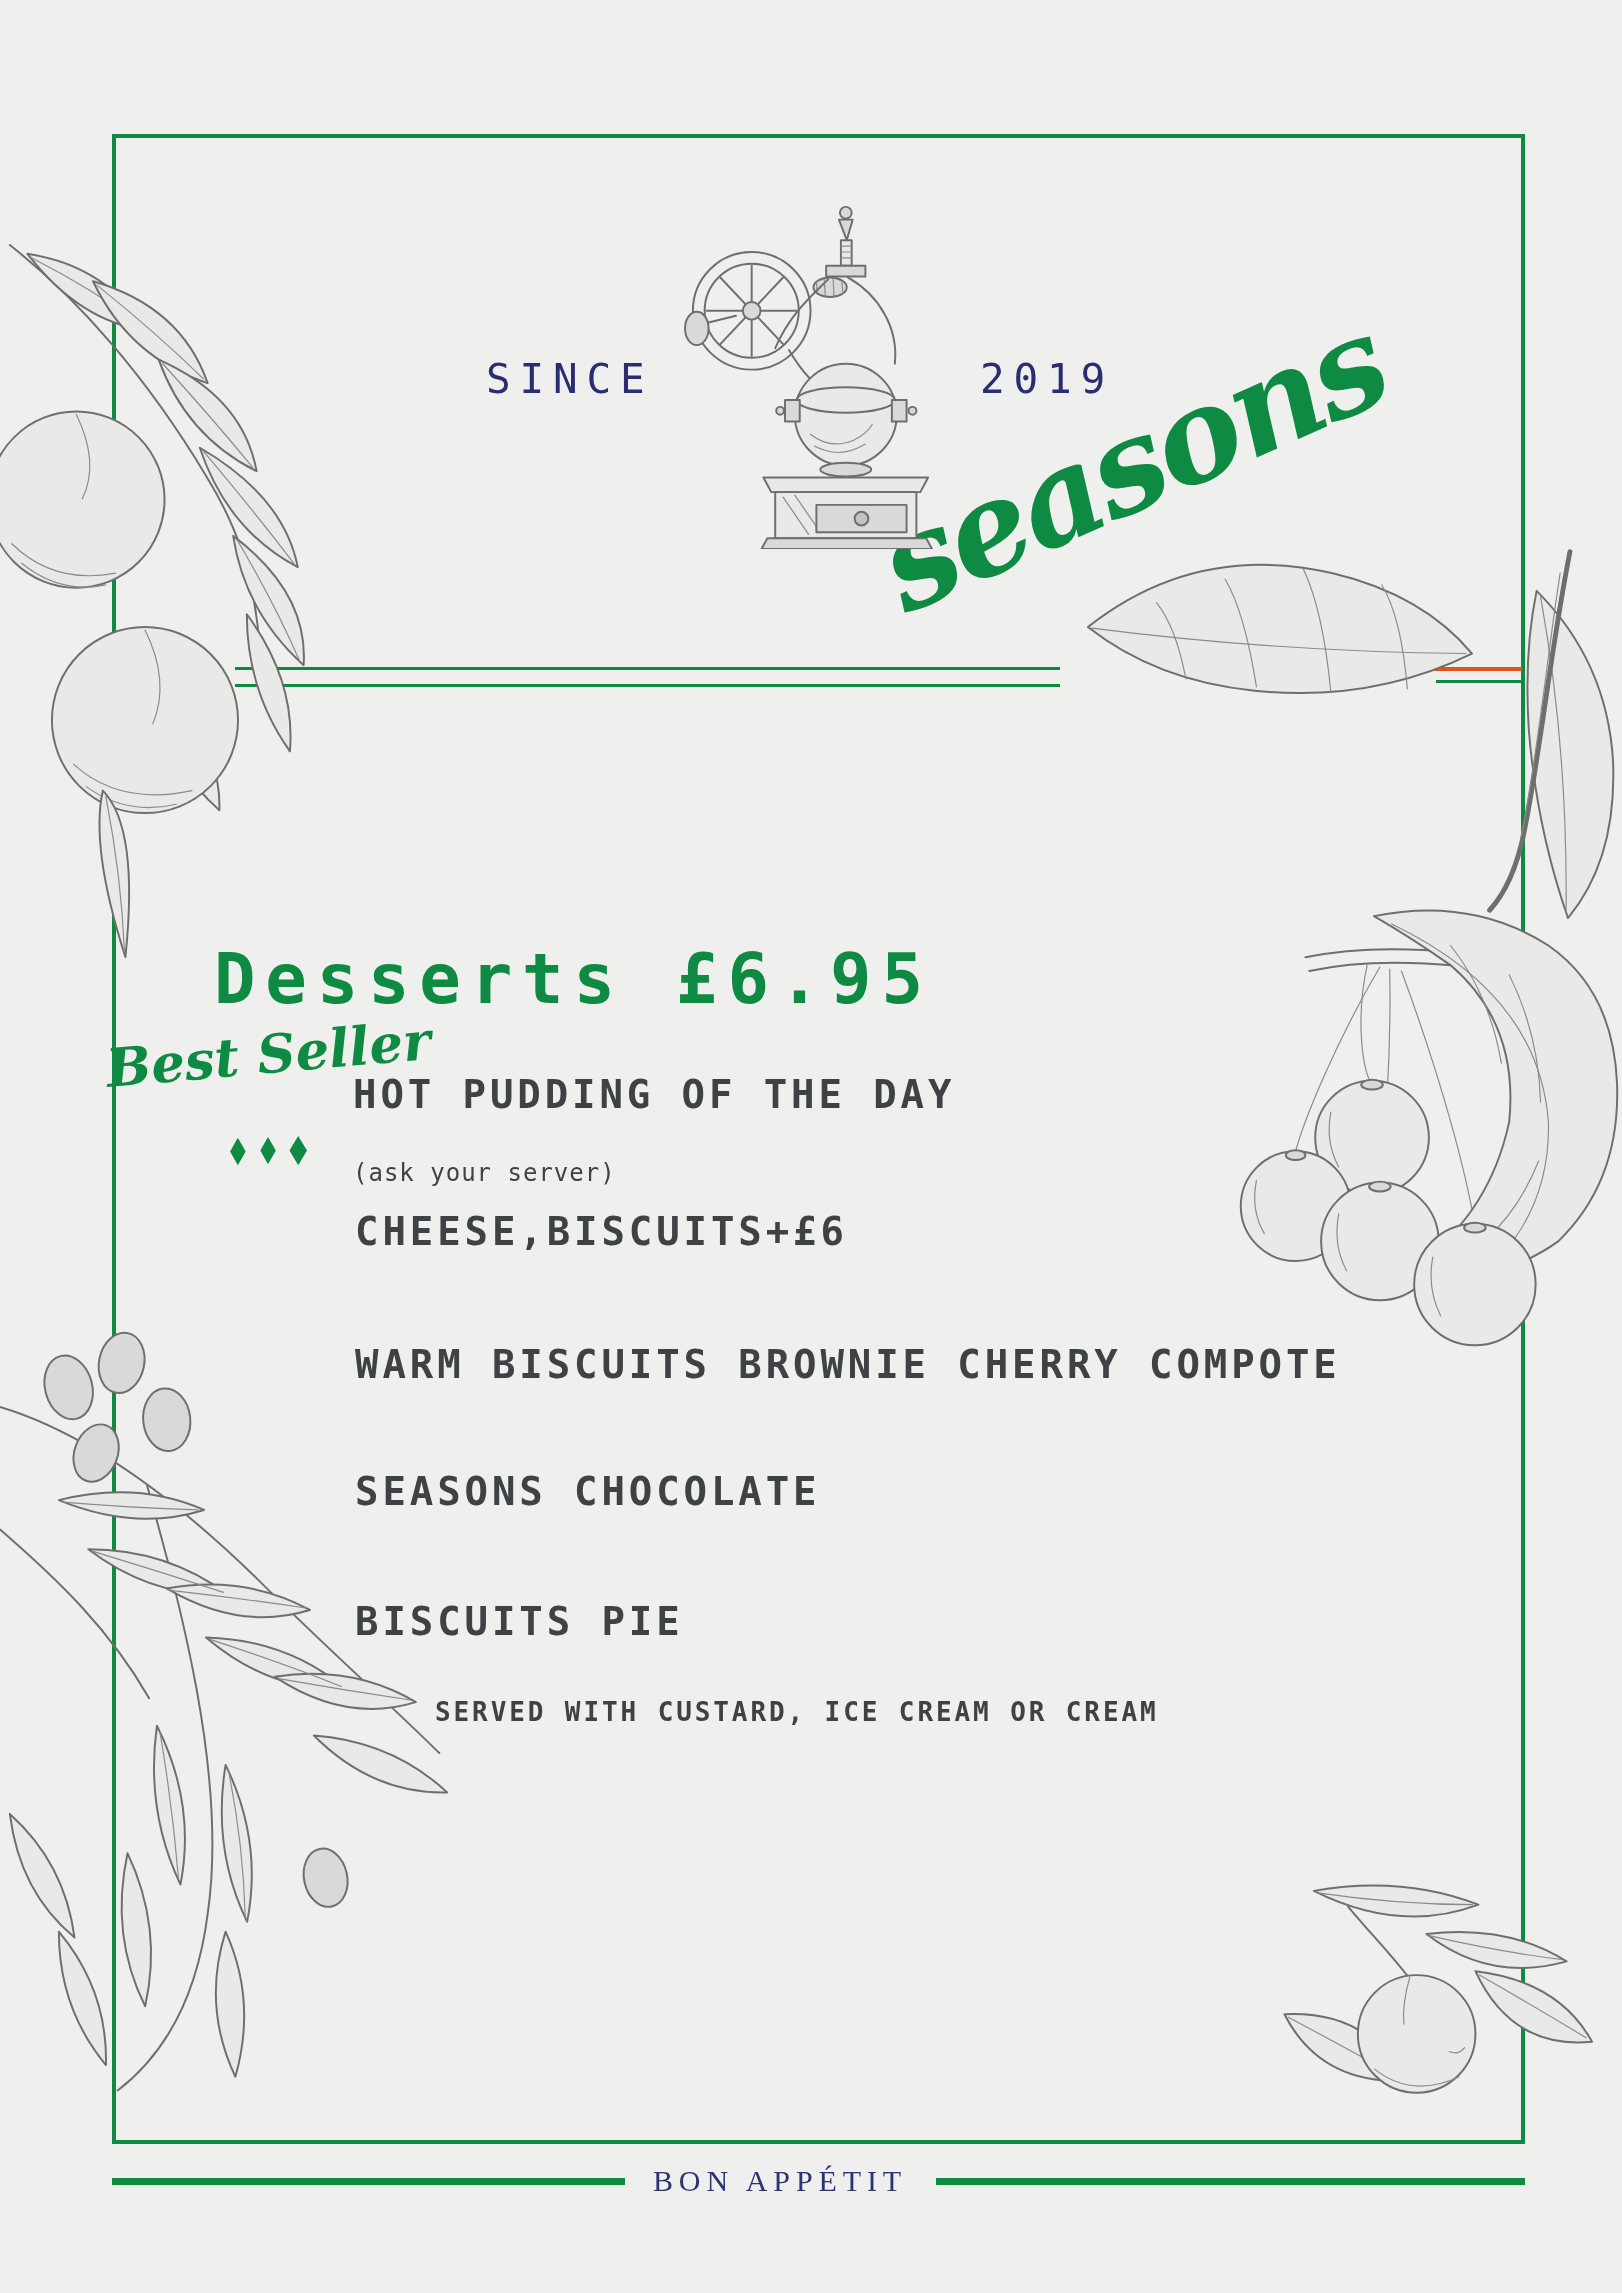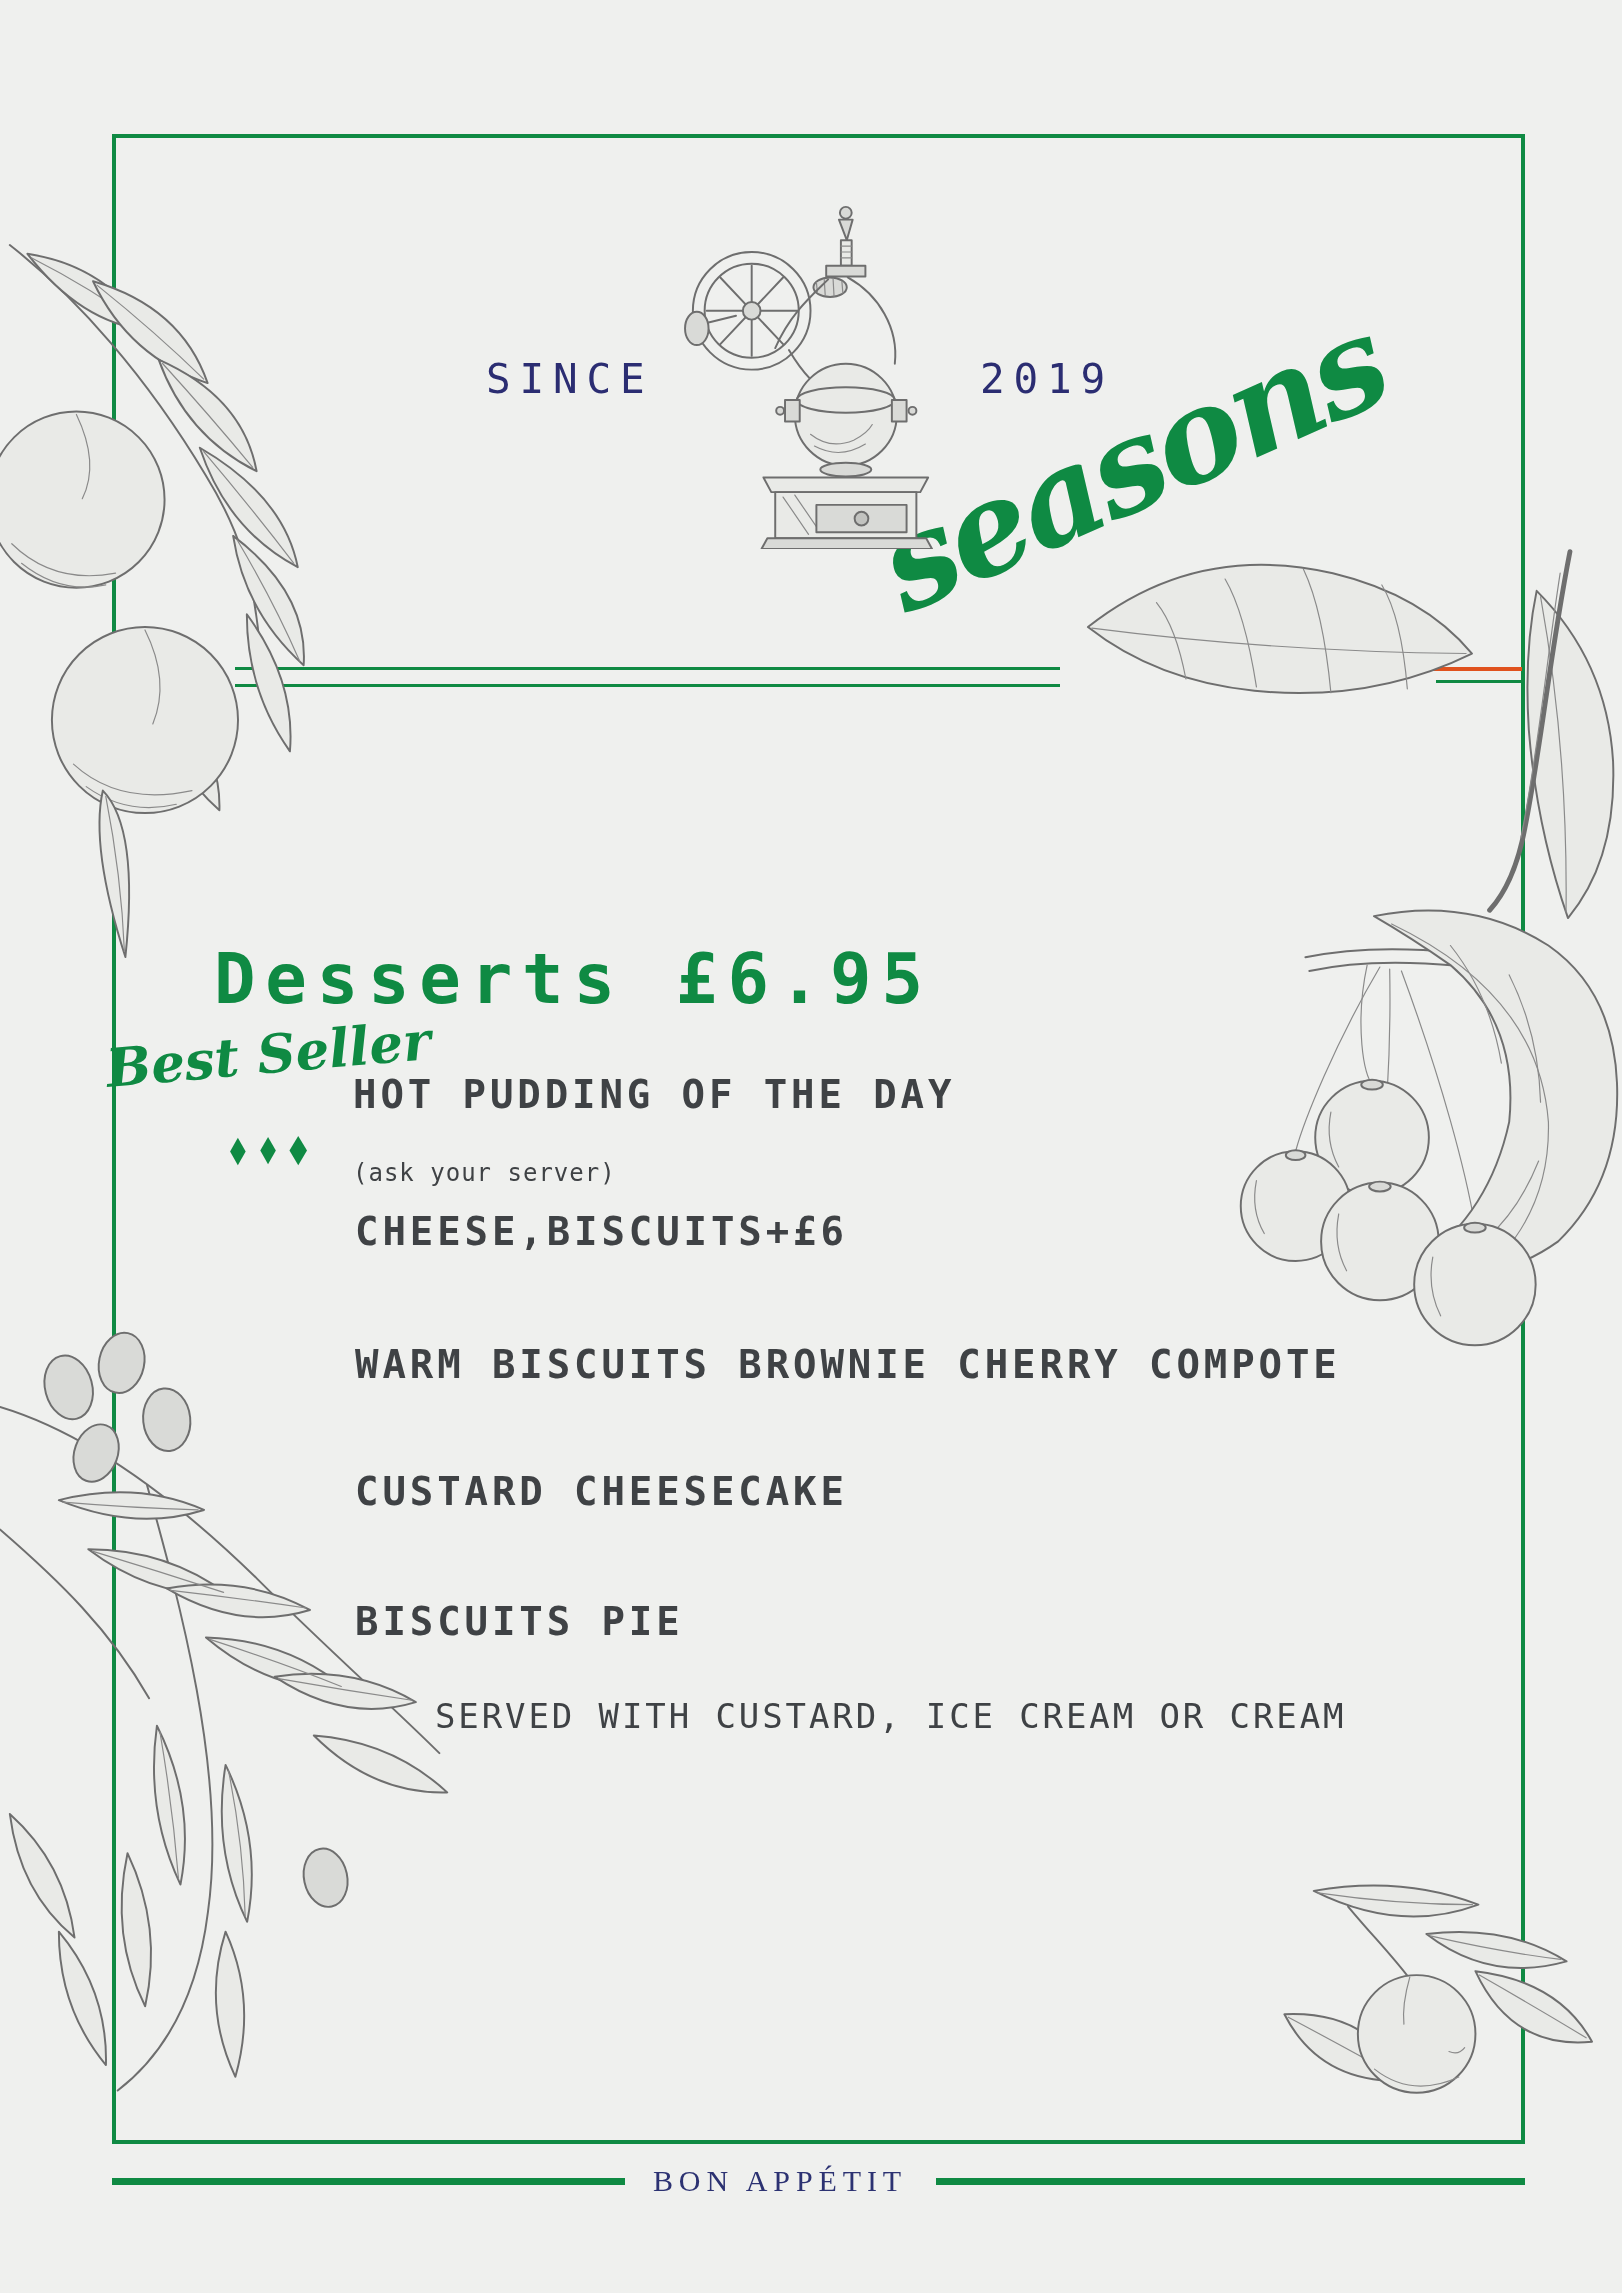--- a/index.html
+++ b/index.html
@@ -77,21 +77,21 @@
     font-size:24px; letter-spacing:1px;
     color:var(--ink); line-height:1;margin-top:40px;
   }
   .i0{left:353px; top:1075px;}
   .i1{left:355px; top:1212px;}
   .i2{left:355px; top:1345px;}
   .i3{left:355px; top:1472px;}
   .i4{left:355px; top:1602px;}
   .serving-note{
     left:435px; top:1699px;
-    font-size:34px; font-weight:normal; letter-spacing:2.9px;
+    font-size:26px; font-weight:bold; letter-spacing:2.9px;
     color:var(--ink); line-height:1;
   }
 
   
   .footer-text{
     left:627px; top:2161px; width:306px;
     text-align:center;
     font-family:"Liberation Serif", serif;
     font-size:30px; letter-spacing:5.9px;
     color:#2c3272; line-height:39px;
@@ -300,20 +300,20 @@
 <svg class="abs sketch spark" style="left:221px;top:1133px;" width="98" height="37" viewBox="0 0 100 38">
   <polygon points="17,5 25,19 17,33 9,19"></polygon>
   <polygon points="48,4 56,18 48,32 40,18"></polygon>
   <polygon points="79,3 88,18 79,33 70,18"></polygon>
 </svg>
 
 <div class="abs item-name i0">HOT PUDDING OF THE DAY</div>
 <div class="abs item-note">(ask your server)</div>
 <div class="abs item-name i1">CHEESE,BISCUITS+£6</div>
 <div class="abs item-name i2">WARM BISCUITS BROWNIE CHERRY COMPOTE</div>
-<div class="abs item-name i3">CUSTARD CHEESECAKE</div>
+<div class="abs item-name i3">SEASONS CHOCOLATE</div>
 <div class="abs item-name i4">BISCUITS PIE</div>
 <div class="abs serving-note">SERVED WITH CUSTARD, ICE CREAM OR CREAM</div>
 
 <div class="abs footer-line left"></div>
 <div class="abs footer-line right"></div>
 <div class="abs footer-text">BON APPÉTIT</div>
 
 
 </body></html>

